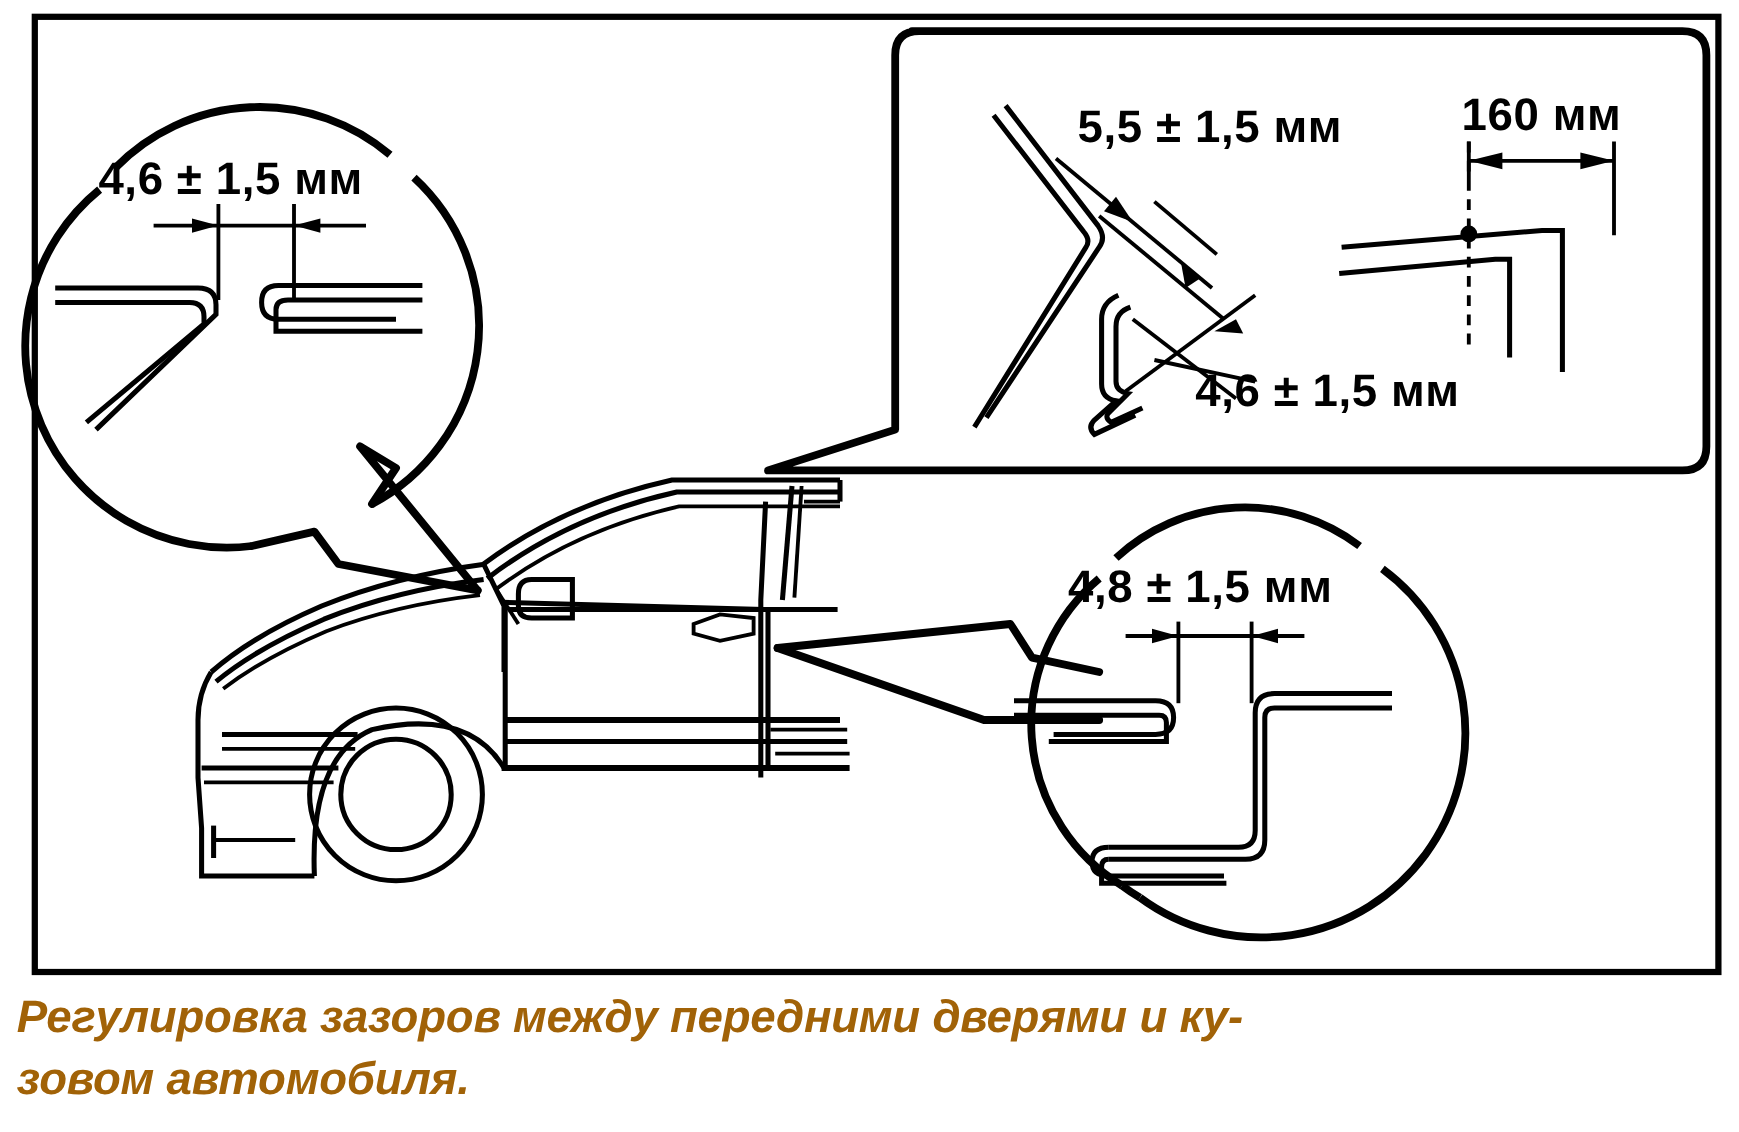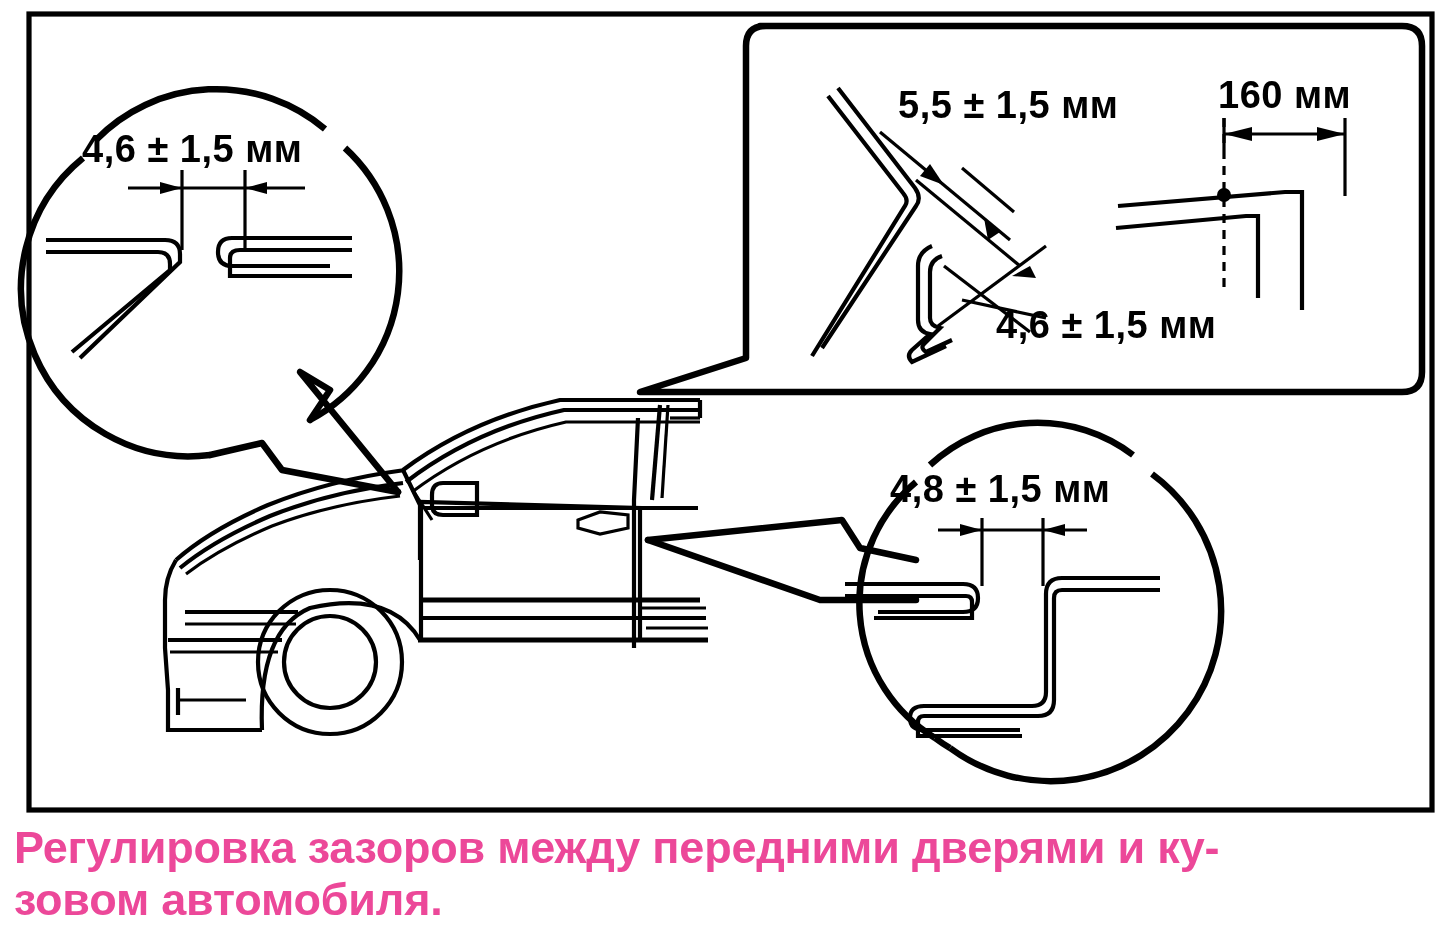--- a/index.html
+++ b/index.html
@@ -36,25 +36,26 @@
     fill: #000000;
     letter-spacing: 0.5px;
   }
   .caption {
     position: absolute;
     left: 14px;
     top: 822px;
     width: 1430px;
     font-family: "Liberation Sans", sans-serif;
     font-weight: bold;
-    font-size: 45px;
+    font-size: 38px;
     line-height: 52px;
-    color: #ec4899;
+    color: #a16207;
     letter-spacing: -0.2px;
     white-space: pre-wrap;
+    font-style: italic;
   }
   .stroke {
     fill: none;
     stroke: #000000;
     stroke-linecap: butt;
     stroke-linejoin: miter;
   }
   .w3 { stroke-width: 3.2; }
   .w4 { stroke-width: 4.2; }
   .w5 { stroke-width: 5.2; }

